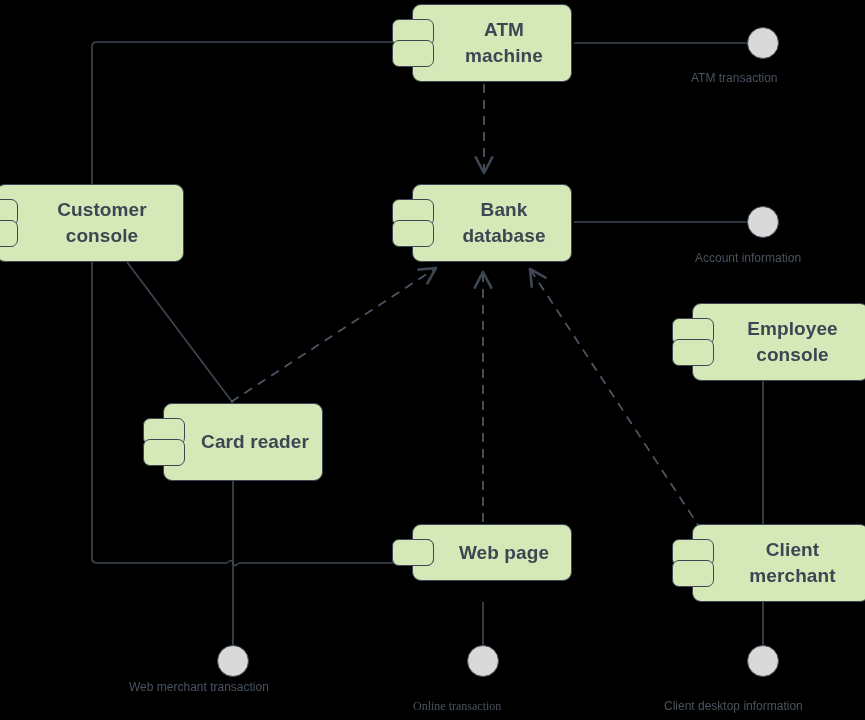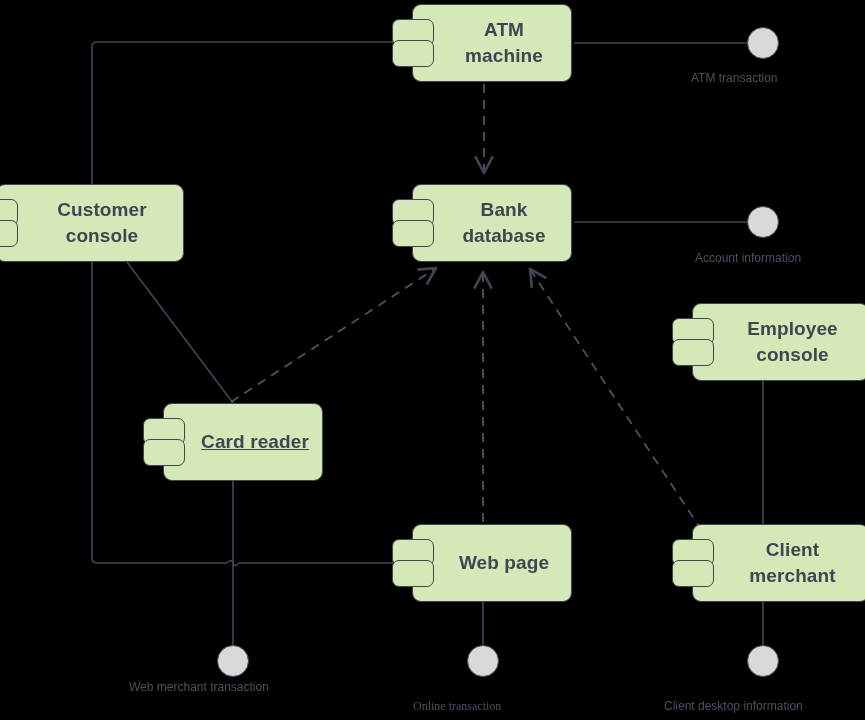--- a/index.html
+++ b/index.html
@@ -143,27 +143,27 @@
 database</span>
   </div>
 
   <div class="component" style="left:692px; top:303px; width:177px; height:78px;">
     <span class="tab upper"></span>
     <span class="tab lower"></span>
     <span class="label">Employee
 console</span>
   </div>
 
-  <div class="component" style="left:163px; top:403px; width:160px; height:78px;text-decoration:underline;">
+  <div class="component" style="left:163px; top:403px; width:160px; height:78px;">
     <span class="tab upper"></span>
     <span class="tab lower"></span>
     <span class="label">Card reader</span>
   </div>
 
-  <div class="component" style="left:412px; top:524px; width:160px; height:78px;">
+  <div class="component" style="left:412px; top:524px; width:160px; height:57px;">
     <span class="tab upper"></span>
     <span class="tab lower"></span>
     <span class="label">Web page</span>
   </div>
 
   <div class="component" style="left:692px; top:524px; width:177px; height:78px;">
     <span class="tab upper"></span>
     <span class="tab lower"></span>
     <span class="label">Client
 merchant</span>

